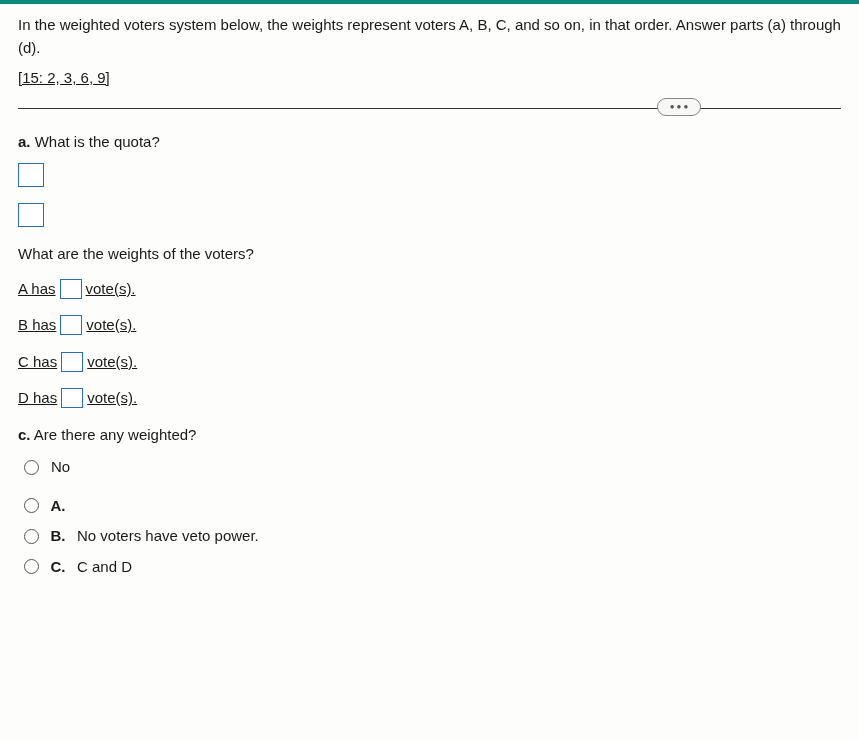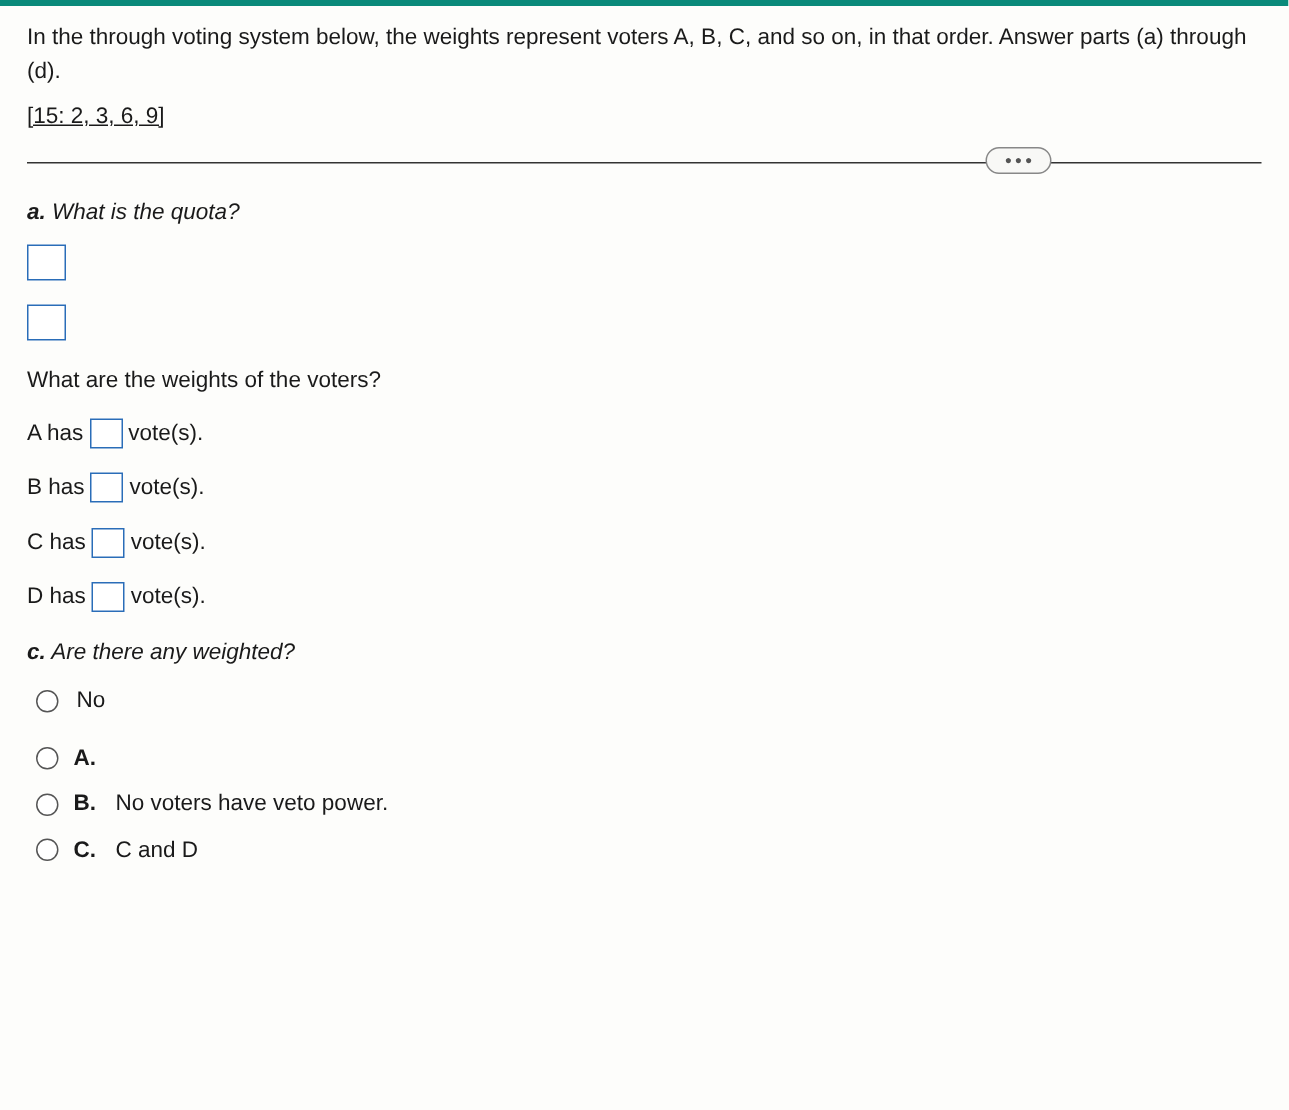--- a/index.html
+++ b/index.html
@@ -56,21 +56,20 @@
       letter-spacing: 2px;
       color: #555;
       line-height: 1;
       margin-left: 2px;
     }
     .question {
       margin-bottom: 16px;
     }
     .question-label {
       margin-bottom: 10px;
-      font-style: italic;
     }
     .bold {
       font-weight: bold;
     }
     .text-input {
       width: 26px;
       height: 24px;
       border: 1px solid #2a6db8;
       background: #fff;
       display: inline-block;
@@ -81,27 +80,29 @@
     }
     .text-input-small {
       width: 22px;
       height: 20px;
     }
     .weight-row {
       margin-bottom: 14px;
       display: flex;
       align-items: center;
       gap: 4px;
+      text-decoration: underline;
     }
     .radio-row {
       display: flex;
       align-items: center;
       gap: 12px;
       margin-left: 6px;
       margin-bottom: 8px;
+      text-align: center;
     }
     .radio-row.opt {
       gap: 10px;
     }
     .radio {
       width: 15px;
       height: 15px;
       border: 1.5px solid #555;
       border-radius: 50%;
       background: #fff;
@@ -115,21 +116,21 @@
     .sub-prompt {
       margin-bottom: 12px;
       margin-top: 12px;
     }
   </style>
 </head>
 <body>
 
 <div class="top-bar"></div>
 
-<p class="intro">In the through voting system below, the weights represent voters A, B, C, and so on, in that order. Answer parts (a) through (d).</p>
+<p class="intro">In the weighted voters system below, the weights represent voters A, B, C, and so on, in that order. Answer parts (a) through (d).</p>
 <p class="system">[15: 2, 3, 6, 9]</p>
 
 <div class="divider-row">
   <hr class="divider">
   <div class="more-button">
     <span class="more-dots">●●●</span>
   </div>
 </div>
 
 <div class="question">

